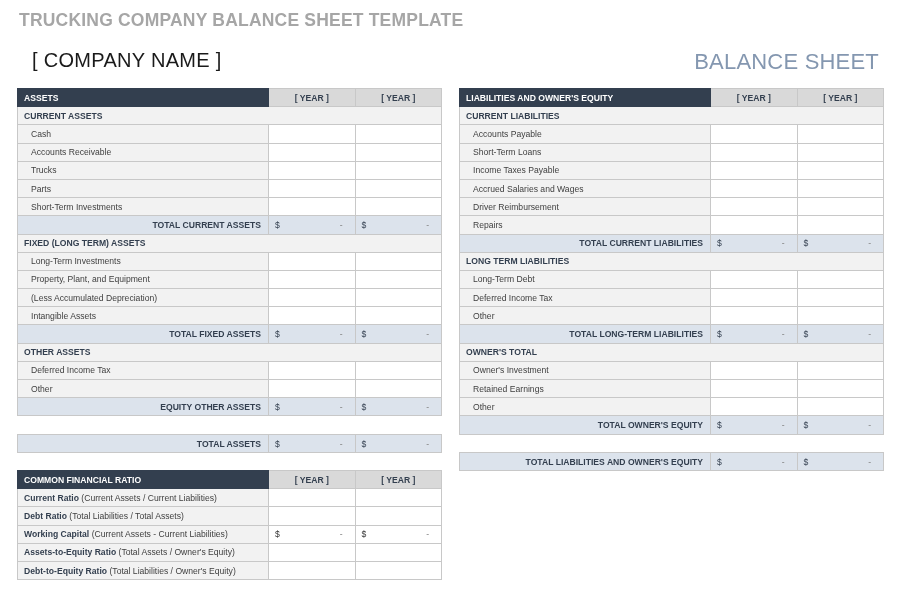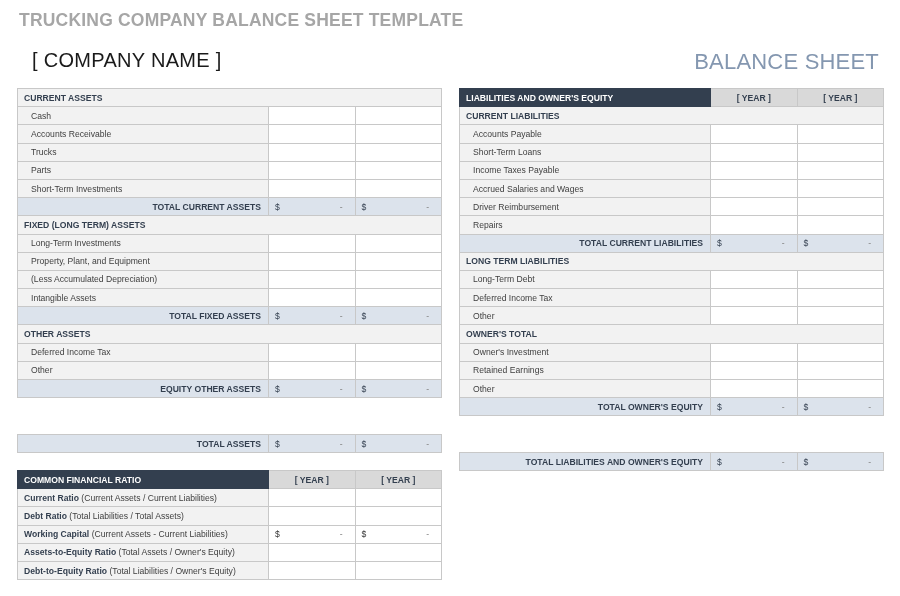--- a/index.html
+++ b/index.html
@@ -48,20 +48,25 @@
 <div class="company-name">[ COMPANY NAME ]</div>
 <div class="sheet-label">BALANCE SHEET</div>
 
 <table class="sheet" id="assets-table" style="left:17px; top:88px;">
   <colgroup>
       <col class="col-label">
       <col class="col-year">
       <col class="col-year">
     </colgroup>
   <tbody id="assets-body">
+      <tr class="header">
+        <td class="label-cell">ASSETS</td>
+        <td class="year-cell">[ YEAR ]</td>
+        <td class="year-cell">[ YEAR ]</td>
+      </tr>
       <tr class="section">
         <td colspan="3">CURRENT ASSETS</td>
       </tr>
       <tr class="item">
         <td class="label-cell">Cash</td>
         <td class="year-cell"></td>
         <td class="year-cell"></td>
       </tr>
       <tr class="item">
         <td class="label-cell">Accounts Receivable</td>
@@ -313,20 +318,35 @@
       <tr class="item">
         <td class="label-cell">Deferred Income Tax</td>
         <td class="year-cell"></td>
         <td class="year-cell"></td>
       </tr>
       <tr class="item">
         <td class="label-cell">Other</td>
         <td class="year-cell"></td>
         <td class="year-cell"></td>
       </tr>
+      <tr class="total">
+        <td class="label-cell">TOTAL LONG-TERM LIABILITIES</td>
+        <td class="year-cell">
+          <div class="money">
+            <span>$</span>
+            <span class="dash">-</span>
+          </div>
+        </td>
+        <td class="year-cell">
+          <div class="money">
+            <span>$</span>
+            <span class="dash">-</span>
+          </div>
+        </td>
+      </tr>
       <tr class="section">
         <td colspan="3">OWNER'S TOTAL</td>
       </tr>
       <tr class="item">
         <td class="label-cell">Owner's Investment</td>
         <td class="year-cell"></td>
         <td class="year-cell"></td>
       </tr>
       <tr class="item">
         <td class="label-cell">Retained Earnings</td>

